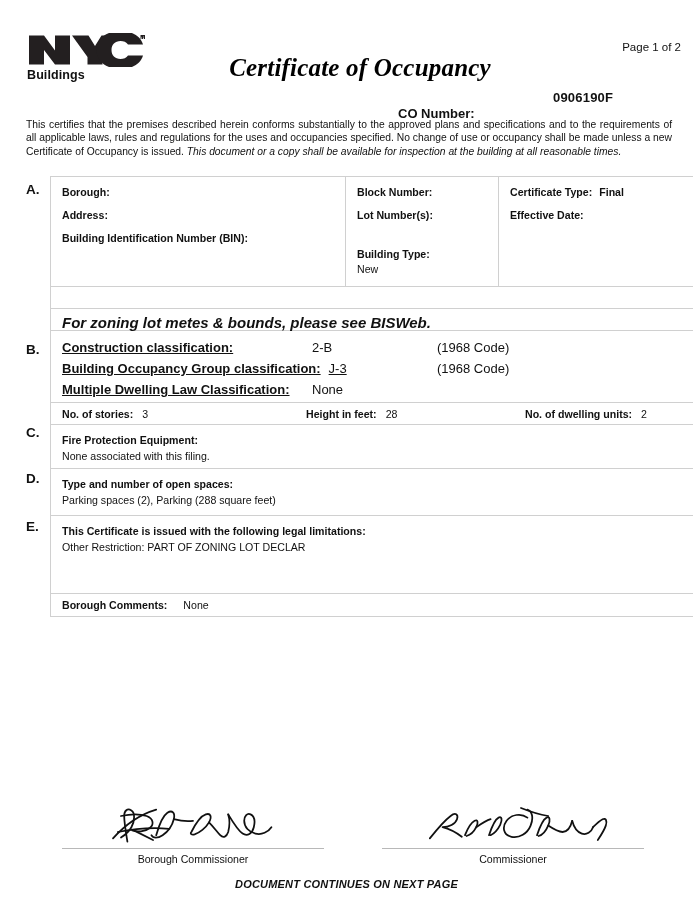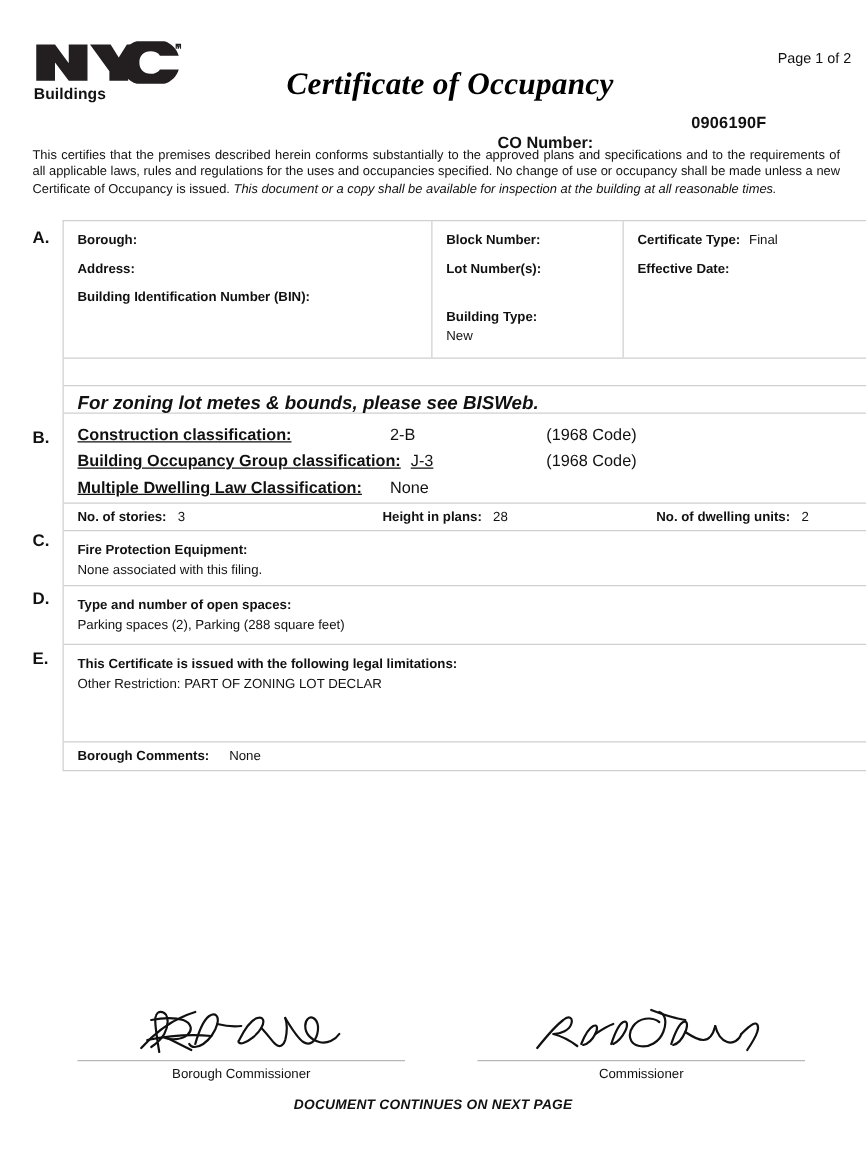--- a/index.html
+++ b/index.html
@@ -160,21 +160,21 @@
     padding: 9px 0 0 11px;
   }
   .fld {
     font-size: 10.6px;
     font-weight: bold;
     color: #111;
     margin-bottom: 11px;
     white-space: nowrap;
   }
   .fld .val {
-    font-weight: normal;
+    font-weight: bold;
     padding-left: 7px;
   }
   .fld-stack { margin-bottom: 0; }
   .fld-stack .val-below {
     font-weight: normal;
     font-size: 10.6px;
     display: block;
     padding-top: 3px;
   }
   .spacer-gap { height: 16px; }
@@ -418,21 +418,21 @@
           <span class="bl-label">Multiple Dwelling Law Classification:</span>
           <span class="bl-val">None</span>
         </div>
       </div>
 
       <div class="row rowB2">
         <span class="b2a">
           <span>No. of stories:</span><span class="v">3</span>
         </span>
         <span class="b2b">
-          <span>Height in plans:</span><span class="v">28</span>
+          <span>Height in feet:</span><span class="v">28</span>
         </span>
         <span class="b2c">
           <span>No. of dwelling units:</span><span class="v">2</span>
         </span>
       </div>
 
       <div class="row rowC">
         <div class="sec-head">Fire Protection Equipment:</div>
         <div class="sec-body">None associated with this filing.</div>
       </div>

